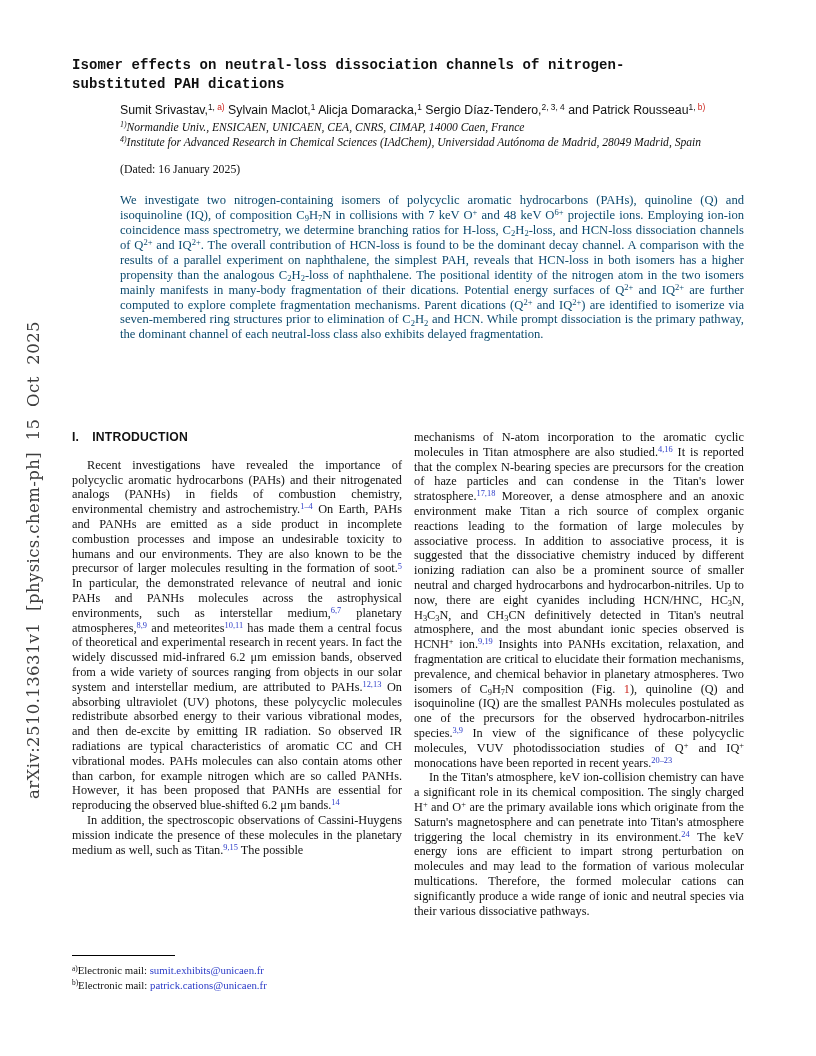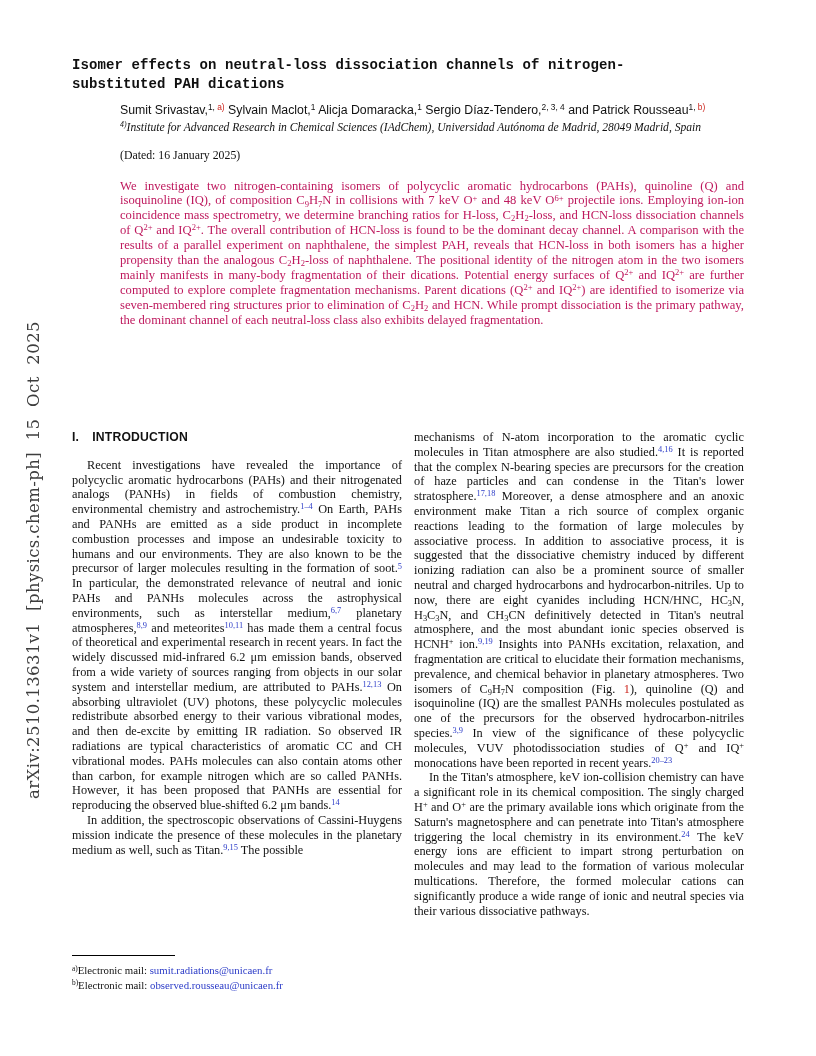--- a/index.html
+++ b/index.html
@@ -28,21 +28,21 @@
     font-family:"Liberation Sans", sans-serif; font-size:12.3px;
     line-height:1.25; color:#111; margin:0 0 3px 0;
   }
   .affil {
     font-style:italic; font-size:11.6px; line-height:1.18; color:#111;
     margin:0 0 1px 0;
   }
   .dateline { font-size:11.8px; margin-top:13px; }
   .abstract {
     margin:16px 0 0 48px; width:624px; text-align:justify;
-    font-size:12.6px; line-height:14.9px; color:#be185d;
+    font-size:12.6px; line-height:14.9px; color:#0c4a6e;
   }
   
   .columns {
     position:absolute; left:72px; top:430px; width:672px; height:562px;
     display:flex; gap:12px; overflow:hidden;
   }
   .col { width:330px; text-align:justify; font-size:12.3px; line-height:14.8px; }
   .col.left { display:flex; flex-direction:column; }
   .section-heading {
     font-family:"Liberation Sans", sans-serif; font-weight:bold;
@@ -68,43 +68,44 @@
 
 <div class="page">
 
   <div class="arxiv-stamp">arXiv:2510.13631v1  [physics.chem-ph]  15 Oct 2025</div>
 
   <div class="content">
     <h1 class="title">Isomer effects on neutral-loss dissociation channels of nitrogen-substituted PAH dications</h1>
 
     <div class="authorblock">
       <p class="authors">Sumit Srivastav,<span class="sup">1, </span><span class="sup note">a)</span> Sylvain Maclot,<span class="sup">1</span> Alicja Domaracka,<span class="sup">1</span> Sergio Díaz-Tendero,<span class="sup">2, 3, 4</span> and Patrick Rousseau<span class="sup">1, </span><span class="sup note">b)</span></p>
+      <p class="affil"><span class="sup">1)</span>Normandie Univ., ENSICAEN, UNICAEN, CEA, CNRS, CIMAP, 14000 Caen, France</p>
       <p class="affil"><span class="sup">4)</span>Institute for Advanced Research in Chemical Sciences (IAdChem), Universidad Autónoma de Madrid, 28049 Madrid, Spain</p>
       <p class="dateline">(Dated: 16 January 2025)</p>
     </div>
 
     <div class="abstract">We investigate two nitrogen-containing isomers of polycyclic aromatic hydrocarbons (PAHs), quinoline (Q) and isoquinoline (IQ), of composition C<span class="sub">9</span>H<span class="sub">7</span>N in collisions with 7 keV O<span class="sup">+</span> and 48 keV O<span class="sup">6+</span> projectile ions. Employing ion-ion coincidence mass spectrometry, we determine branching ratios for H-loss, C<span class="sub">2</span>H<span class="sub">2</span>-loss, and HCN-loss dissociation channels of Q<span class="sup">2+</span> and IQ<span class="sup">2+</span>. The overall contribution of HCN-loss is found to be the dominant decay channel. A comparison with the results of a parallel experiment on naphthalene, the simplest PAH, reveals that HCN-loss in both isomers has a higher propensity than the analogous C<span class="sub">2</span>H<span class="sub">2</span>-loss of naphthalene. The positional identity of the nitrogen atom in the two isomers mainly manifests in many-body fragmentation of their dications. Potential energy surfaces of Q<span class="sup">2+</span> and IQ<span class="sup">2+</span> are further computed to explore complete fragmentation mechanisms. Parent dications (Q<span class="sup">2+</span> and IQ<span class="sup">2+</span>) are identified to isomerize via seven-membered ring structures prior to elimination of C<span class="sub">2</span>H<span class="sub">2</span> and HCN. While prompt dissociation is the primary pathway, the dominant channel of each neutral-loss class also exhibits delayed fragmentation.</div>
   </div>
 
   <div class="columns">
     <div class="col left">
       <div class="section-heading">
         <span>I.</span>
         <span>INTRODUCTION</span>
       </div>
       <p class="para indent">Recent investigations have revealed the importance of polycyclic aromatic hydrocarbons (PAHs) and their nitrogenated analogs (PANHs) in fields of combustion chemistry, environmental chemistry and astrochemistry.<span class="sup cite">1–4</span> On Earth, PAHs and PANHs are emitted as a side product in incomplete combustion processes and impose an undesirable toxicity to humans and our environments. They are also known to be the precursor of larger molecules resulting in the formation of soot.<span class="sup cite">5</span> In particular, the demonstrated relevance of neutral and ionic PAHs and PANHs molecules across the astrophysical environments, such as interstellar medium,<span class="sup cite">6,7</span> planetary atmospheres,<span class="sup cite">8,9</span> and meteorites<span class="sup cite">10,11</span> has made them a central focus of theoretical and experimental research in recent years. In fact the widely discussed mid-infrared 6.2 μm emission bands, observed from a wide variety of sources ranging from objects in our solar system and interstellar medium, are attributed to PAHs.<span class="sup cite">12,13</span> On absorbing ultraviolet (UV) photons, these polycyclic molecules redistribute absorbed energy to their various vibrational modes, and then de-excite by emitting IR radiation. So observed IR radiations are typical characteristics of aromatic CC and CH vibrational modes. PAHs molecules can also contain atoms other than carbon, for example nitrogen which are so called PANHs. However, it has been proposed that PANHs are essential for reproducing the observed blue-shifted 6.2 μm bands.<span class="sup cite">14</span></p>
       <p class="para indent">In addition, the spectroscopic observations of Cassini-Huygens mission indicate the presence of these molecules in the planetary medium as well, such as Titan.<span class="sup cite">9,15</span> The possible</p>
 
       <div class="footnotes">
         <div class="fnrule"></div>
         <div class="footnote">
-          <span class="sup">a)</span><span>Electronic mail: </span><span class="link">sumit.radiations@unicaen.fr</span>
+          <span class="sup">a)</span><span>Electronic mail: </span><span class="link">sumit.exhibits@unicaen.fr</span>
         </div>
         <div class="footnote">
-          <span class="sup">b)</span><span>Electronic mail: </span><span class="link">observed.rousseau@unicaen.fr</span>
+          <span class="sup">b)</span><span>Electronic mail: </span><span class="link">patrick.cations@unicaen.fr</span>
         </div>
       </div>
     </div>
 
     <div class="col right">
       <p class="para">mechanisms of N-atom incorporation to the aromatic cyclic molecules in Titan atmosphere are also studied.<span class="sup cite">4,16</span> It is reported that the complex N-bearing species are precursors for the creation of haze particles and can condense in the Titan's lower stratosphere.<span class="sup cite">17,18</span> Moreover, a dense atmosphere and an anoxic environment make Titan a rich source of complex organic reactions leading to the formation of large molecules by associative process. In addition to associative process, it is suggested that the dissociative chemistry induced by different ionizing radiation can also be a prominent source of smaller neutral and charged hydrocarbons and hydrocarbon-nitriles. Up to now, there are eight cyanides including HCN/HNC, HC<span class="sub">3</span>N, H<span class="sub">3</span>C<span class="sub">3</span>N, and CH<span class="sub">3</span>CN definitively detected in Titan's neutral atmosphere, and the most abundant ionic species observed is HCNH<span class="sup">+</span> ion.<span class="sup cite">9,19</span> Insights into PANHs excitation, relaxation, and fragmentation are critical to elucidate their formation mechanisms, prevalence, and chemical behavior in planetary atmospheres. Two isomers of C<span class="sub">9</span>H<span class="sub">7</span>N composition (Fig. <span class="refred">1</span>), quinoline (Q) and isoquinoline (IQ) are the smallest PANHs molecules postulated as one of the precursors for the observed hydrocarbon-nitriles species.<span class="sup cite">3,9</span> In view of the significance of these polycyclic molecules, VUV photodissociation studies of Q<span class="sup">+</span> and IQ<span class="sup">+</span> monocations have been reported in recent years.<span class="sup cite">20–23</span></p>
       <p class="para indent">In the Titan's atmosphere, keV ion-collision chemistry can have a significant role in its chemical composition. The singly charged H<span class="sup">+</span> and O<span class="sup">+</span> are the primary available ions which originate from the Saturn's magnetosphere and can penetrate into Titan's atmosphere triggering the local chemistry in its environment.<span class="sup cite">24</span> The keV energy ions are efficient to impart strong perturbation on molecules and may lead to the formation of various molecular multications. Therefore, the formed molecular cations can significantly produce a wide range of ionic and neutral species via their various dissociative pathways.</p>
     </div>
   </div>
 

